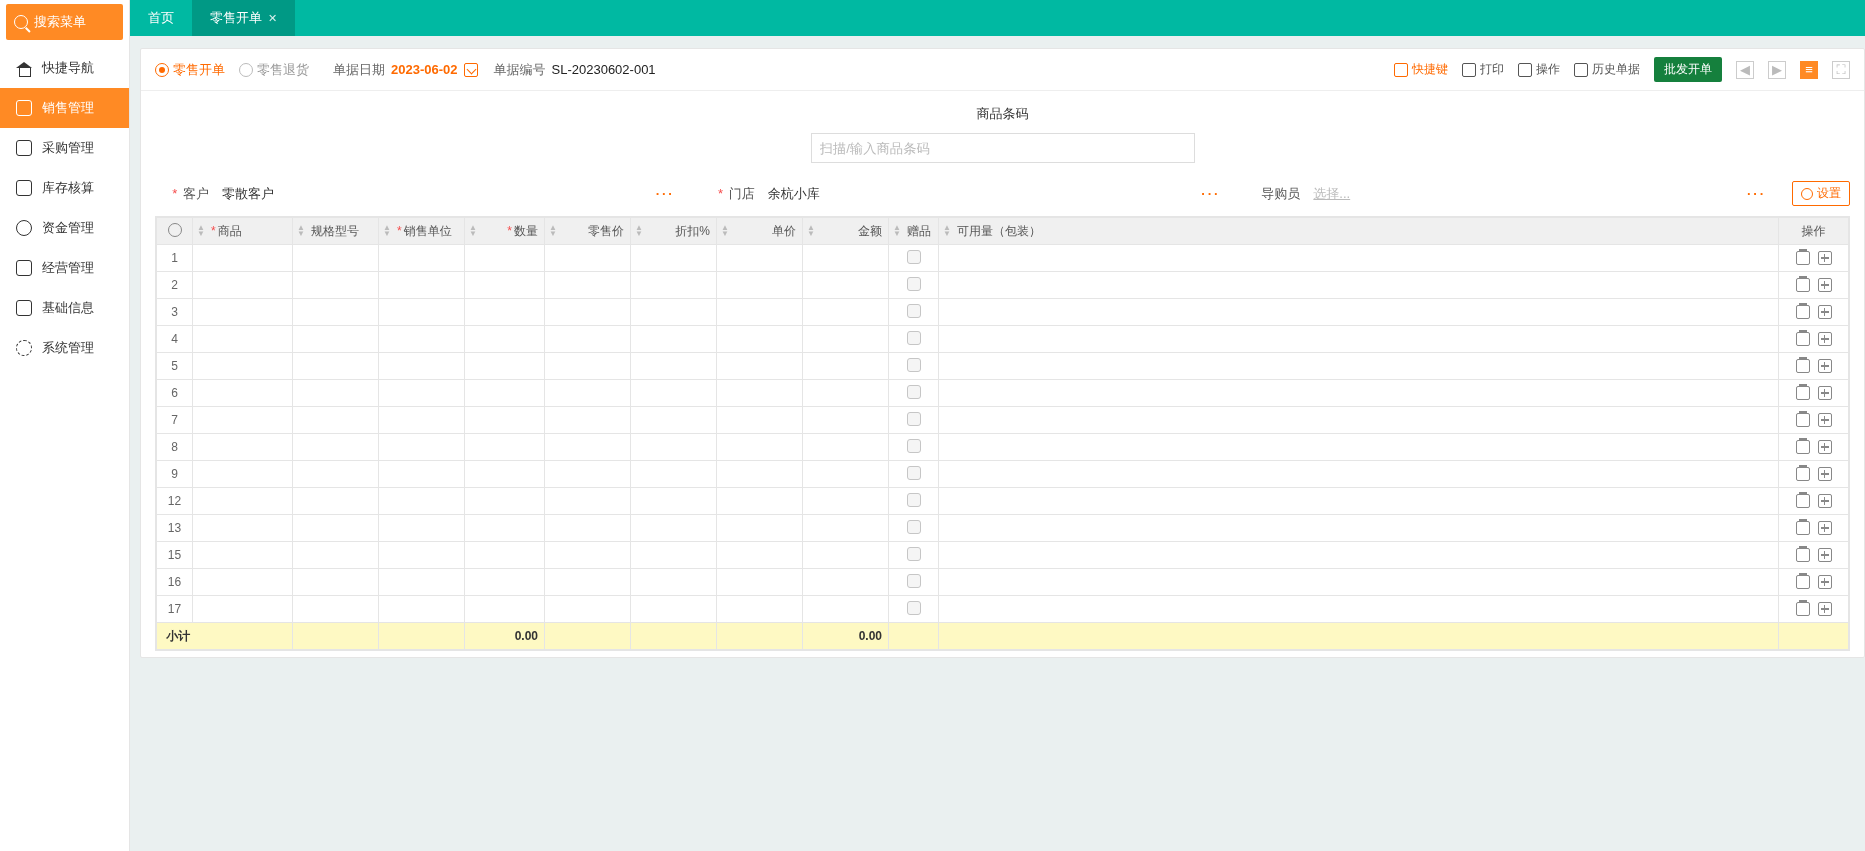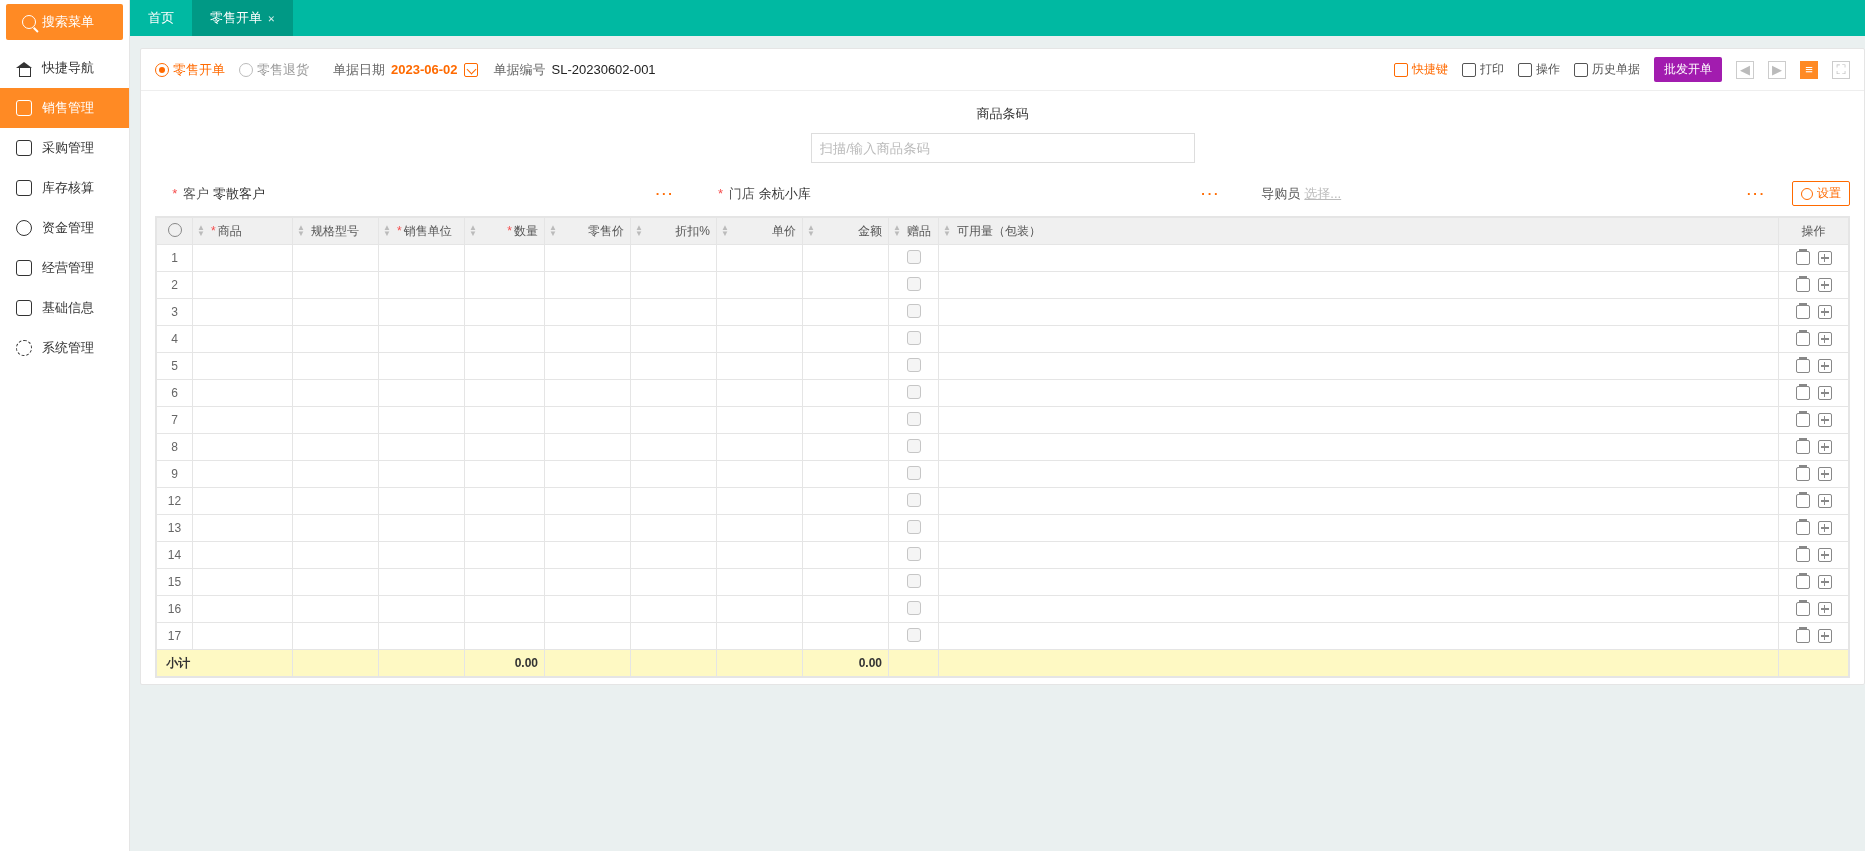--- a/index.html
+++ b/index.html
@@ -1,31 +1,31 @@
 <!DOCTYPE html>
 <html><head>
 <meta charset="utf-8">
 <style>
 *{box-sizing:border-box;margin:0;padding:0;}
 html,body{height:100%;font-family:"Microsoft YaHei",Arial,sans-serif;font-size:13px;color:#333;background:#eaf0f0;}
 .app{display:flex;height:100vh;overflow:hidden;}
 .sidebar{width:130px;background:#fff;flex:none;border-right:1px solid #e5e5e5;}
-.search-menu{height:36px;margin:4px 6px 8px 6px;background:#ff8a24;color:#fff;display:flex;align-items:center;gap:6px;padding:0 16px;border-radius:2px;cursor:pointer;font-size:13px;}
+.search-menu{height:36px;margin:4px 6px 8px 6px;background:#ff8a24;color:#fff;display:flex;align-items:center;gap:6px;padding:0 8px;border-radius:2px;cursor:pointer;font-size:13px;}
 .menu-list{display:flex;flex-direction:column;}
 .menu-item{height:40px;display:flex;align-items:center;gap:10px;padding:0 16px;color:#333;cursor:pointer;}
 .menu-item.active{background:#ff8a24;color:#fff;}
 .menu-icon{width:16px;height:16px;display:inline-block;border:1.5px solid currentColor;border-radius:3px;position:relative;flex:none;}
 .menu-icon.housenav{border-radius:2px;border:none;}
 .menu-icon.housenav::before{content:"";position:absolute;top:2px;left:0;width:0;height:0;border-left:8px solid transparent;border-right:8px solid transparent;border-bottom:6px solid currentColor;}
 .menu-icon.housenav::after{content:"";position:absolute;top:8px;left:3px;width:10px;height:8px;border:1.5px solid currentColor;border-top:none;}
 .menu-icon.circle{border-radius:50%;}
 .menu-icon.dashed{border-style:dashed;border-radius:50%;}
 .main{flex:1;display:flex;flex-direction:column;min-width:0;}
 .tabbar{height:36px;background:#00b9a2;display:flex;align-items:stretch;color:#fff;}
-.tabbar .tab{display:flex;align-items:center;padding:12px 18px;cursor:pointer;font-size:13px;gap:6px;font-family:Liberation Mono, monospace;}
+.tabbar .tab{display:flex;align-items:center;padding:12px 18px;cursor:pointer;font-size:13px;gap:6px;}
 .tabbar .tab.active{background:#009985;}
 .tab-close{font-size:11px;opacity:.85;}
 .content{flex:1;padding:12px 0 0 10px;overflow:auto;}
 .panel{background:#fff;border:1px solid #e5e5e5;border-radius:2px;margin-right:0;}
 .panel-top{display:flex;align-items:center;padding:8px 14px;border-bottom:1px solid #eee;}
 .radio-group{display:flex;align-items:center;gap:14px;margin-right:24px;}
 .radio{display:flex;align-items:center;gap:4px;cursor:pointer;}
 .radio .dot{width:14px;height:14px;border:1px solid #bbb;border-radius:50%;position:relative;}
 .radio.selected .dot{border-color:#ff6a00;}
 .radio.selected .dot::after{content:"";position:absolute;inset:3px;background:#ff6a00;border-radius:50%;}
@@ -33,30 +33,30 @@
 .radio span{color:#999;}
 .meta-label{color:#666;margin-right:6px;}
 .meta-value{color:#222;margin-right:20px;}
 .meta-value.date{color:#ff6a00;font-weight:bold;}
 .meta-edit{width:14px;height:14px;border:1px solid #ff6a00;border-radius:2px;position:relative;margin-left:-14px;margin-right:16px;display:inline-block;}
 .meta-edit::after{content:"";position:absolute;left:3px;top:2px;width:6px;height:6px;border-left:1.5px solid #ff6a00;border-bottom:1.5px solid #ff6a00;transform:rotate(-45deg);}
 .top-actions{margin-left:auto;display:flex;align-items:center;gap:14px;}
 .act{display:flex;align-items:center;gap:4px;color:#555;cursor:pointer;font-size:12px;}
 .act.primary{color:#ff6a00;}
 .act .ic{width:14px;height:14px;border:1px solid currentColor;border-radius:2px;position:relative;display:inline-block;}
-.btn-orange{background:#a21caf;color:#fff;padding:4px 10px;border-radius:2px;cursor:pointer;font-size:12px;}
+.btn-orange{background:#15803d;color:#fff;padding:4px 10px;border-radius:2px;cursor:pointer;font-size:12px;}
 .navsq{width:18px;height:18px;border:1px solid #ccc;display:flex;align-items:center;justify-content:center;color:#bbb;cursor:pointer;}
 .navsq.orange{background:#ff8a24;border-color:#ff8a24;color:#fff;}
 .panel-body{padding:14px 14px 6px 14px;}
 .barcode-row{display:flex;align-items:center;gap:10px;margin-bottom:18px;flex-direction:column;}
 .barcode-row label{color:#333;}
 .barcode-row input{width:384px;height:30px;border:1px solid #ddd;padding:0 8px;color:#333;}
 .barcode-row input::placeholder{color:#bbb;}
 .filter-row{display:flex;align-items:center;gap:8px;margin-bottom:10px;}
-.filter-group{display:flex;align-items:center;gap:4px;flex:1;}
+.filter-group{display:flex;align-items:center;gap:13px;flex:1;}
 .req{color:#f54d4d;margin-right:2px;}
 .f-label{color:#555;width:54px;text-align:right;}
 .f-value{flex:1;color:#333;}
 .f-value.placeholder{color:#bbb;text-decoration:underline;}
 .dots{color:#ff6a00;font-weight:bold;letter-spacing:2px;cursor:pointer;margin-right:18px;}
 .settings-btn{border:1px solid #ff6a00;color:#ff6a00;padding:3px 8px;border-radius:2px;display:flex;align-items:center;gap:4px;cursor:pointer;font-size:12px;}
 .gear{width:12px;height:12px;border:1.5px solid #ff6a00;border-radius:50%;position:relative;display:inline-block;}
 .table-wrap{border:1px solid #e5e5e5;overflow:auto;}
 table{width:100%;border-collapse:collapse;table-layout:fixed;}
 th,td{border:1px solid #e5e5e5;height:27px;font-size:12px;padding:0 6px;}
@@ -444,39 +444,20 @@
                     <td style="text-align:center"><span class="chk"></span></td>
                     <td></td>
                     <td>
                       <div class="op-icons">
                         <span class="op-ic trash"></span>
                         <span class="op-ic plus"></span>
                       </div>
                     </td>
                   </tr>
                   <tr>
-                    <td class="col-seq">14</td>
-                    <td></td>
-                    <td></td>
-                    <td></td>
-                    <td class="right"></td>
-                    <td class="right"></td>
-                    <td class="right"></td>
-                    <td class="right"></td>
-                    <td class="right"></td>
-                    <td style="text-align:center"><span class="chk"></span></td>
-                    <td></td>
-                    <td>
-                      <div class="op-icons">
-                        <span class="op-ic trash"></span>
-                        <span class="op-ic plus"></span>
-                      </div>
-                    </td>
-                  </tr>
-                  <tr>
                     <td class="col-seq">15</td>
                     <td></td>
                     <td></td>
                     <td></td>
                     <td class="right"></td>
                     <td class="right"></td>
                     <td class="right"></td>
                     <td class="right"></td>
                     <td class="right"></td>
                     <td style="text-align:center"><span class="chk"></span></td>

